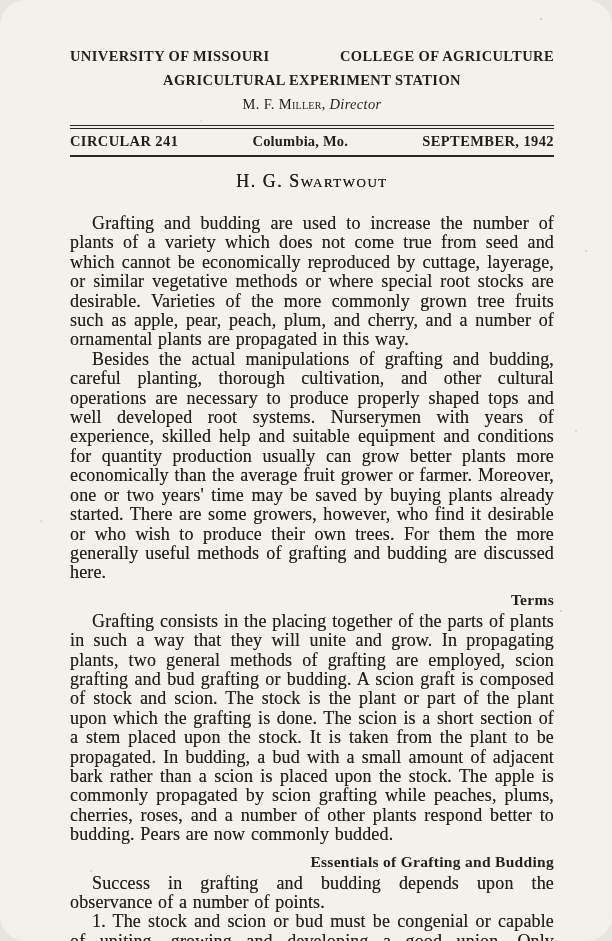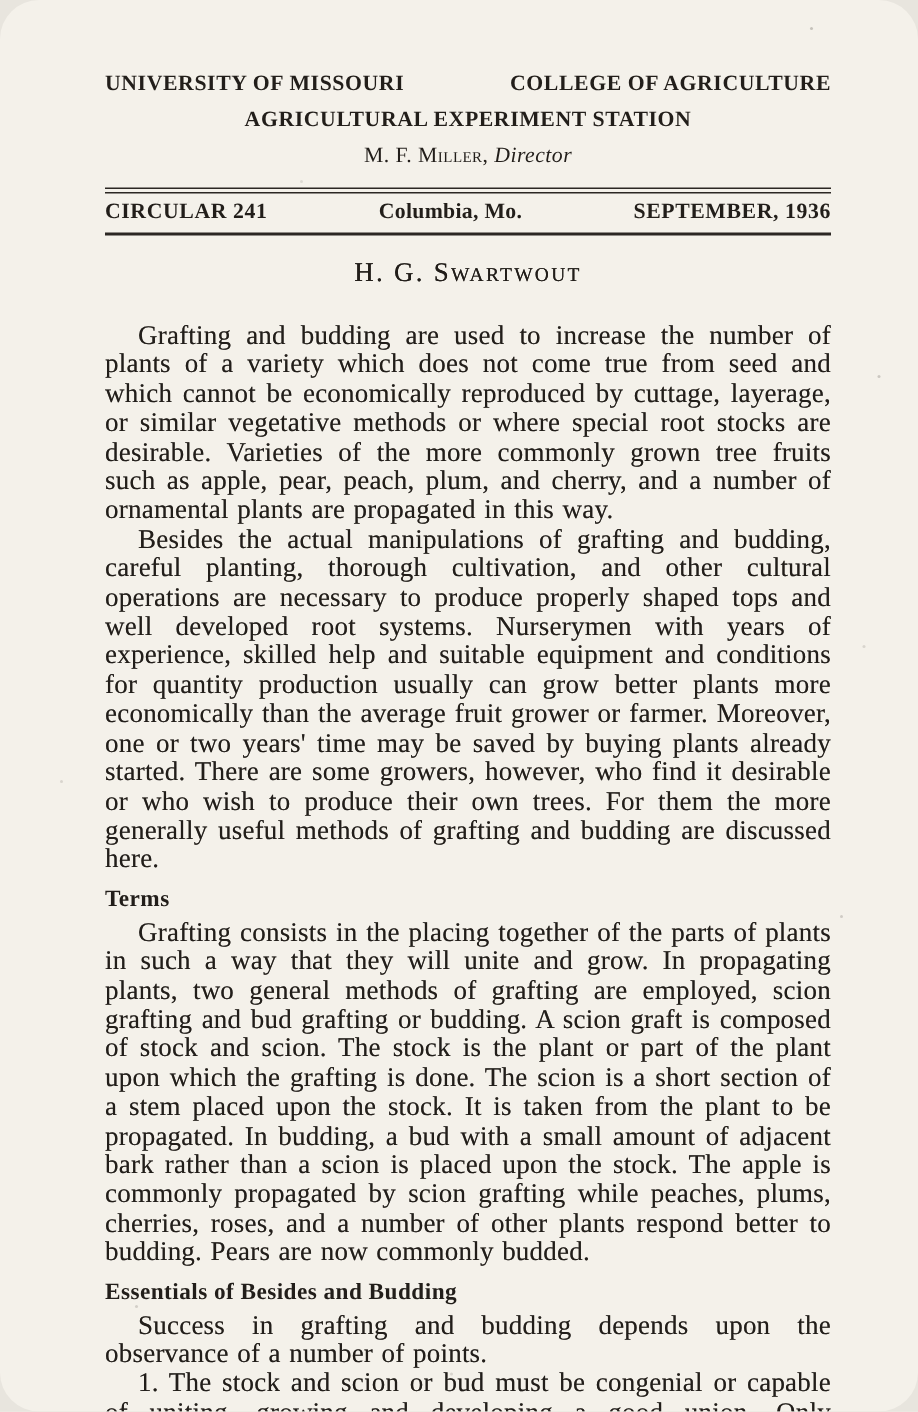--- a/index.html
+++ b/index.html
@@ -100,21 +100,21 @@
     font-size: 18px;
     line-height: 19.4px;
     text-align: justify;
     text-indent: 22px;
     letter-spacing: 0.15px;
     word-spacing: 1px;
     text-shadow: 0 0 0.35px rgba(34,30,26,.6);
   }
   h2.section-heading {
     margin: 8px 0 3px 0;
-    text-align: left;
+    text-align: right;
     font-size: 15.5px;
     font-weight: 700;
     letter-spacing: 0.3px;
   }
 </style>
 </head>
 <body>
 
 <div class="page">
 
@@ -124,31 +124,31 @@
       <span>COLLEGE OF AGRICULTURE</span>
     </div>
     <div class="center-line">AGRICULTURAL EXPERIMENT STATION</div>
     <div class="director-line">
       <span class="sc">M. F. Miller,</span>
       <span class="it">Director</span>
     </div>
     <div class="issue-bar">
       <span>CIRCULAR 241</span>
       <span class="place">Columbia, Mo.</span>
-      <span>SEPTEMBER, 1936</span>
+      <span>SEPTEMBER, 1942</span>
     </div>
   </header>
 
   <div class="author sc">H. G. Swartwout</div>
 
   <main class="body-copy">
     <p class="body-p">Grafting and budding are used to increase the number of plants of a variety which does not come true from seed and which cannot be economically reproduced by cuttage, layerage, or similar vegetative methods or where special root stocks are desirable. Varieties of the more commonly grown tree fruits such as apple, pear, peach, plum, and cherry, and a number of ornamental plants are propagated in this way.</p>
     <p class="body-p">Besides the actual manipulations of grafting and budding, careful planting, thorough cultivation, and other cultural operations are necessary to produce properly shaped tops and well developed root systems.  Nurserymen with years of experience, skilled help and suitable equipment and conditions for quantity production usually can grow better plants more economically than the average fruit grower or farmer.  Moreover, one or two years' time may be saved by buying plants already started.  There are some growers, however, who find it desirable or who wish to produce their own trees.  For them the more generally useful methods of grafting and budding are discussed here.</p>
 
     <h2 class="section-heading">Terms</h2>
     <p class="body-p">Grafting consists in the placing together of the parts of plants in such a way that they will unite and grow.  In propagating plants, two general methods of grafting are employed, scion grafting and bud grafting or budding.  A scion graft is composed of stock and scion.  The stock is the plant or part of the plant upon which the grafting is done.  The scion is a short section of a stem placed upon the stock.  It is taken from the plant to be propagated.  In budding, a bud with a small amount of adjacent bark rather than a scion is placed upon the stock.  The apple is commonly propagated by scion grafting while peaches, plums, cherries, roses, and a number of other plants respond better to budding.  Pears are now commonly budded.</p>
 
-    <h2 class="section-heading">Essentials of Besides and Budding</h2>
+    <h2 class="section-heading">Essentials of Grafting and Budding</h2>
     <p class="body-p">Success in grafting and budding depends upon the observance of a number of points.</p>
     <p class="body-p">1.  The stock and scion or bud must be congenial or capable of uniting, growing and developing a good union.  Only occasionally will plants not closely related intergraft successfully.  Usually</p>
   </main>
 
 </div>
 
 </body></html>

